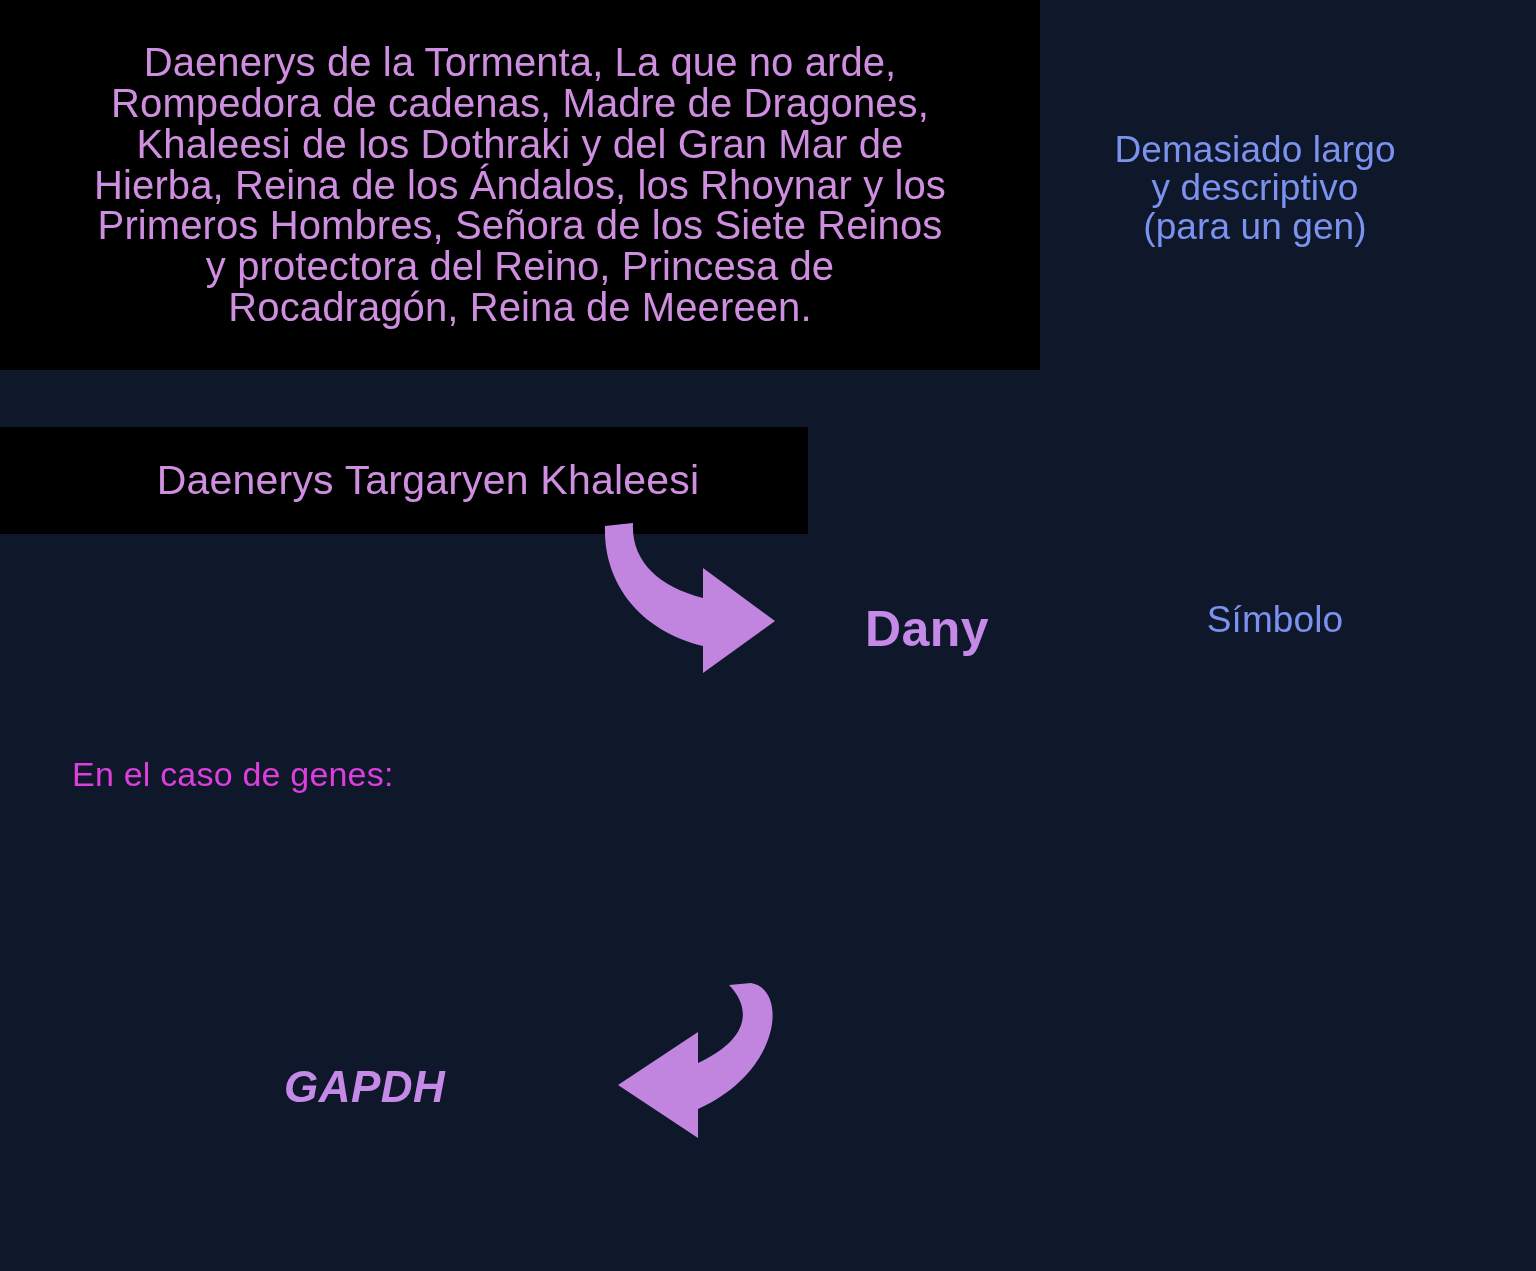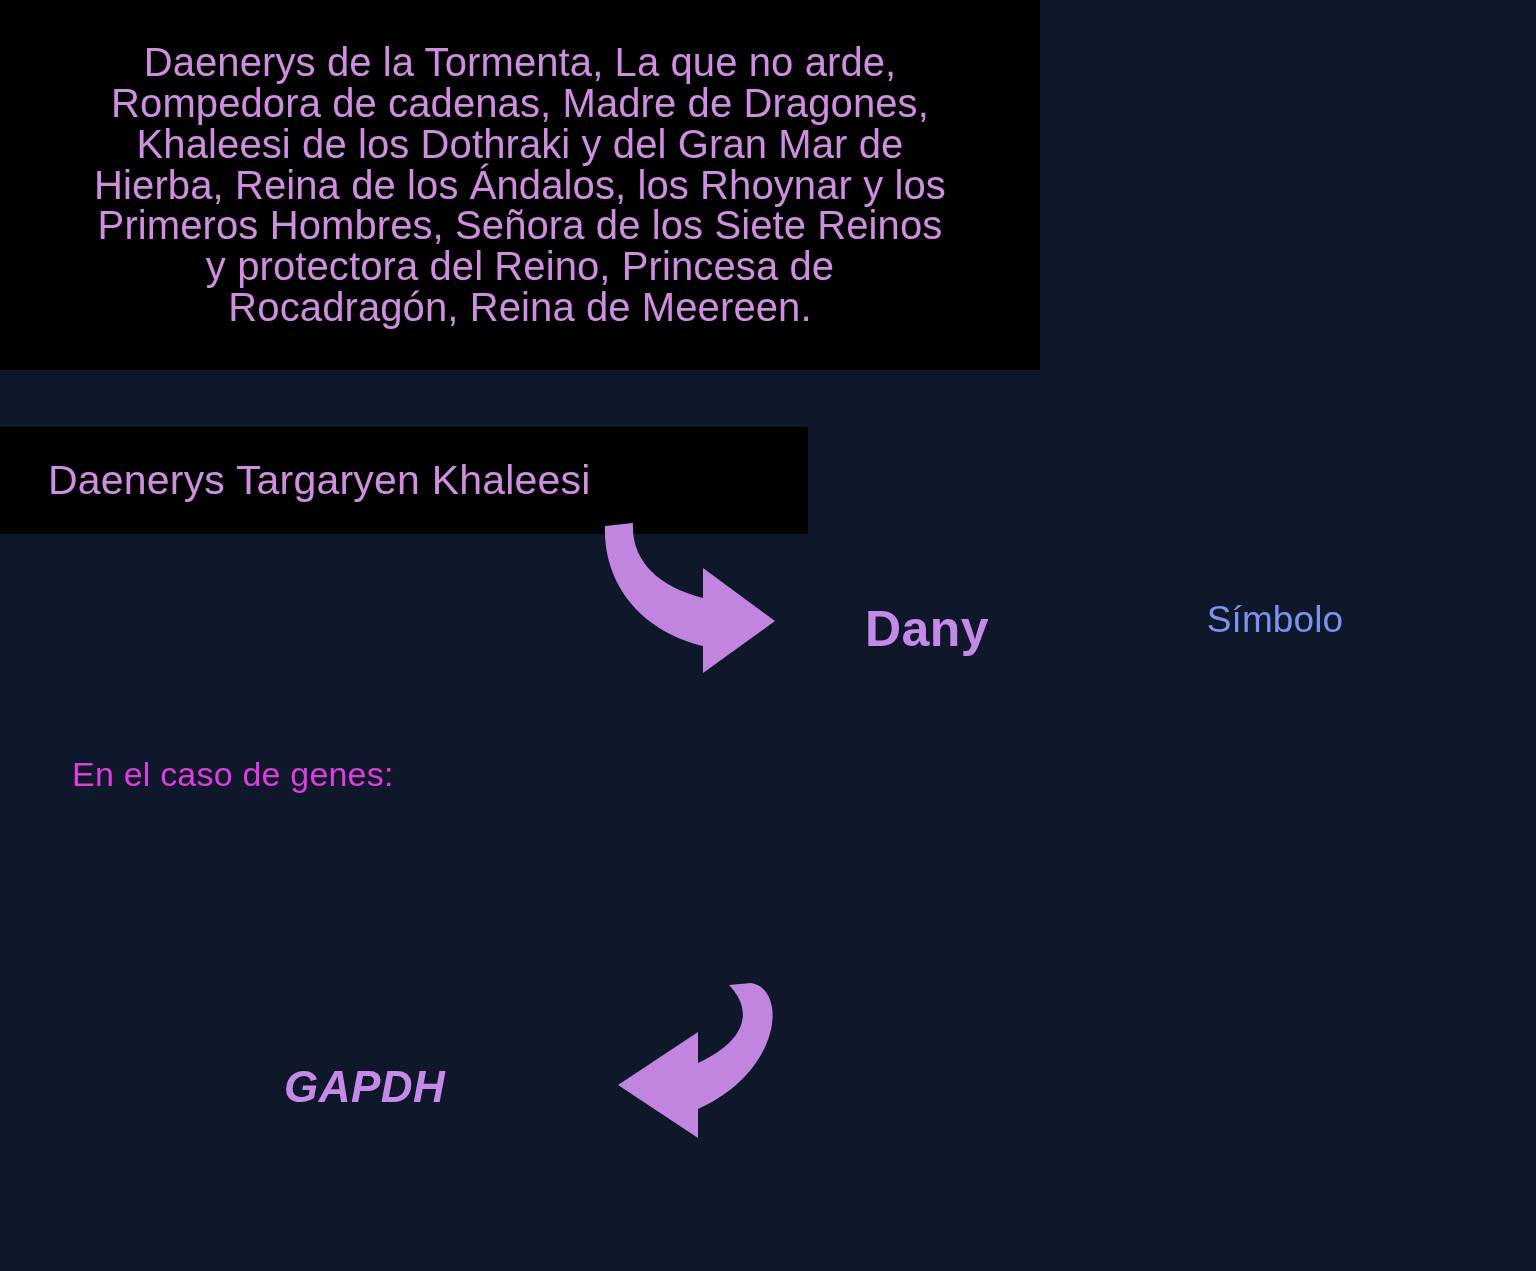--- a/index.html
+++ b/index.html
@@ -46,21 +46,21 @@
     font-weight: 400;
     letter-spacing: 0.1px;
     white-space: pre-line;
   }
 
   #bar-short-name {
     left: 0;
     top: 427px;
     width: 808px;
     height: 107px;
-    justify-content: flex-start;
+    justify-content: center;
     padding-left: 48px;
   }
   #bar-short-name .bar-text {
     color: #cf8ee0;
     font-size: 41px;
     font-weight: 400;
     line-height: 1.1;
     letter-spacing: 0.2px;
   }
 
@@ -173,20 +173,23 @@
   <div class="black-bar" id="bar-long-name">
     <div class="bar-text">Daenerys de la Tormenta, La que no arde,
 Rompedora de cadenas, Madre de Dragones,
 Khaleesi de los Dothraki y del Gran Mar de
 Hierba, Reina de los Ándalos, los Rhoynar y los
 Primeros Hombres, Señora de los Siete Reinos
 y protectora del Reino, Princesa de
 Rocadragón, Reina de Meereen.</div>
   </div>
 
+  <div class="annotation-blue" id="ann-too-long">Demasiado largo
+y descriptivo
+(para un gen)</div>
 
   <div class="black-bar" id="bar-short-name">
     <div class="bar-text">Daenerys Targaryen Khaleesi</div>
   </div>
 
 
   <svg class="arrow-svg" id="arrow-top-svg" viewBox="0 0 290 155" aria-hidden="true">
     <path d="M 20 8
              C 18 62, 52 112, 118 128
              L 118 155

